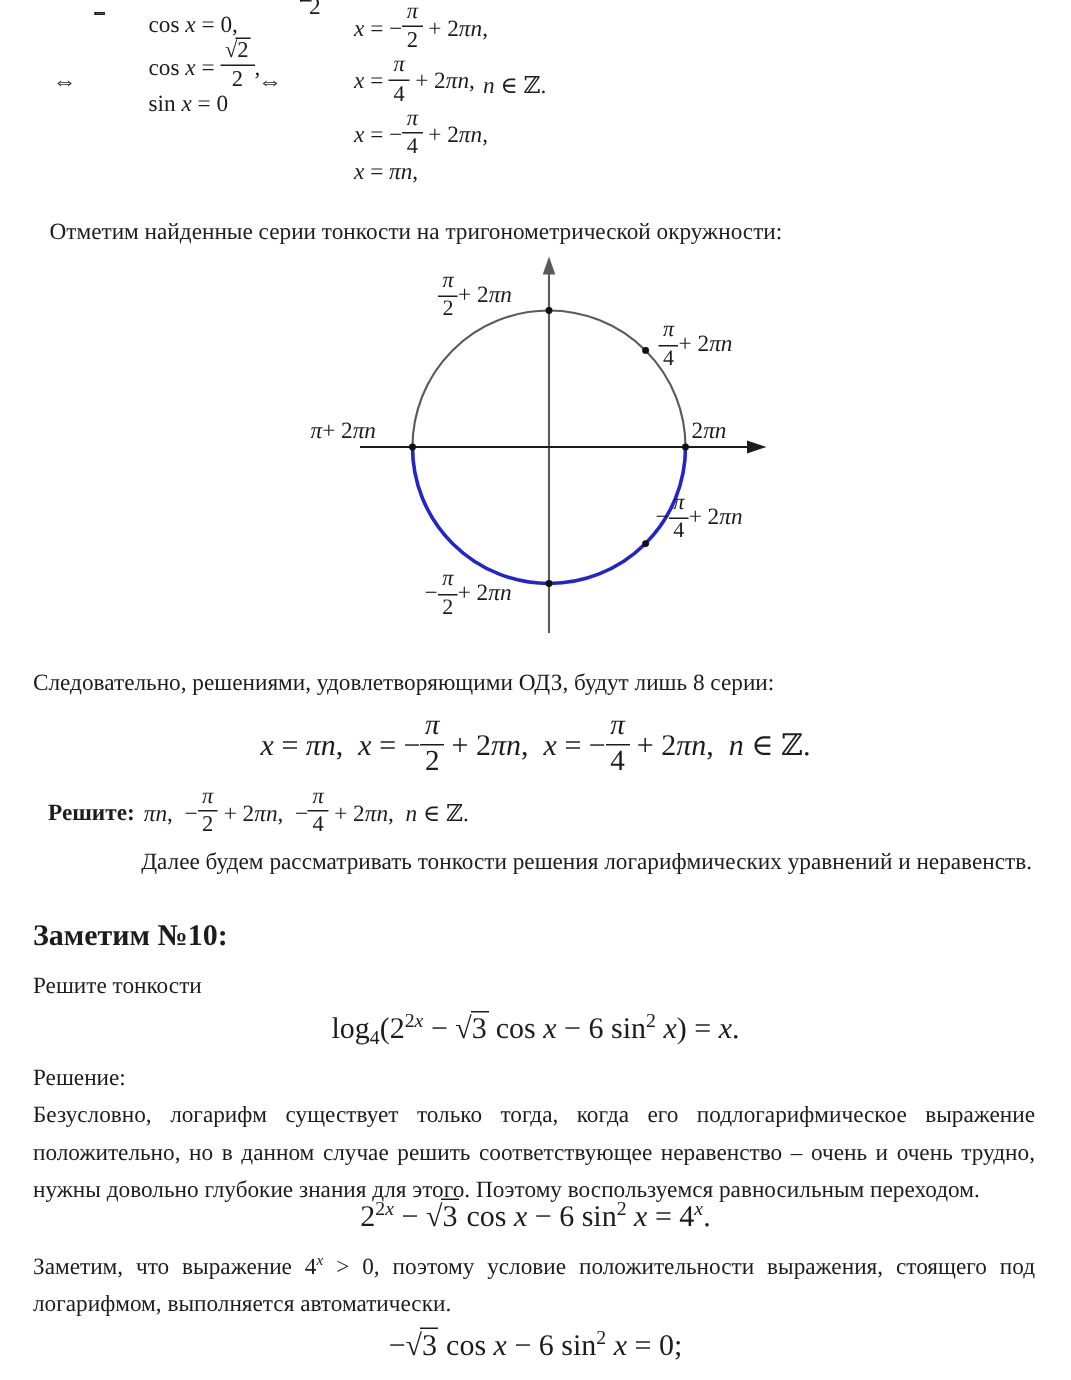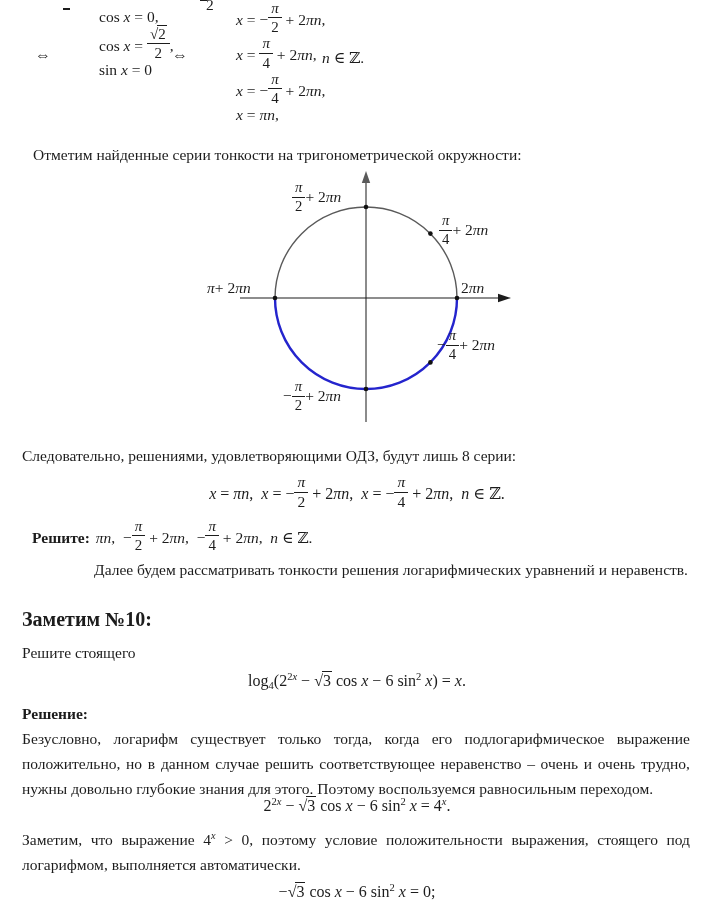--- a/index.html
+++ b/index.html
@@ -36,24 +36,24 @@
   .brk.no-top{border-top:none;}
   .sys .col{display:flex;flex-direction:column;justify-content:space-between;padding-left:8px;}
   .mrow{white-space:nowrap;line-height:1.15;}
 
   
   .mark{margin:6px 26px 0 22px;text-indent:11px;}
   .sled{margin:12px 26px 0 22px;}
   .dalee{margin:4px 26px 0 22px;text-align:right;}
   .task{margin:24px 26px 0 22px;font-size:20px;line-height:26px;font-weight:bold;}
   .reshite{margin:8px 26px 0 22px;}
-  .resh-label{margin:6px 26px 0 22px;font-weight:bold;}
+  .resh-label{margin:6px 26px 0 22px;font-weight:normal;}
   .para1,.zametim{margin:0 24px 0 22px;text-align:justify;}
   .zametim{margin-top:8px;}
-  .disp{text-align:center;font-size:16px;}
+  .disp{text-align:center;font-size:20px;}
   .disp-series{margin-top:6px;line-height:40px;}
   .answer{margin:4px 26px 0 22px;padding-left:10px;white-space:nowrap;}
   .answer-math{margin-left:6px;}
   .disp-log{margin-top:2px;line-height:28px;}
   .disp-eq2{margin-top:-8px;line-height:26px;}
   .disp-eq3{margin-top:2px;line-height:26px;}
 
   
   .diagram{position:relative;height:262px;margin-top:2px;}
   .diagram svg{position:absolute;left:0;top:0;}
@@ -137,21 +137,21 @@
   <div class="disp disp-series"><i>x</i> = <i>πn</i>,&nbsp; <i>x</i> = −<span class="frac"><span class="num"><i>π</i></span><span class="den">2</span></span> + 2<i>πn</i>,&nbsp; <i>x</i> = −<span class="frac"><span class="num"><i>π</i></span><span class="den">4</span></span> + 2<i>πn</i>,&nbsp; <i>n</i> ∈ ℤ.</div>
 
   <div class="answer">
     <b>Решите:</b><span class="answer-math"><i>πn</i>,&nbsp; −<span class="frac"><span class="num"><i>π</i></span><span class="den">2</span></span> + 2<i>πn</i>,&nbsp; −<span class="frac"><span class="num"><i>π</i></span><span class="den">4</span></span> + 2<i>πn</i>,&nbsp; <i>n</i> ∈ ℤ.</span>
   </div>
 
   <p class="dalee">Далее будем рассматривать тонкости решения логарифмических уравнений и неравенств.</p>
 
   <h2 class="task">Заметим №10:</h2>
 
-  <p class="reshite">Решите стоящего</p>
+  <p class="reshite">Решите тонкости</p>
 
   <div class="disp disp-log">log<sub>4</sub>(2<sup>2<i>x</i></sup> − <span class="sqrt"><span class="srad">√</span><span class="sbar">3</span></span> cos <i>x</i> − 6 sin<sup>2</sup> <i>x</i>) = <i>x</i>.</div>
 
   <p class="resh-label">Решение:</p>
 
   <p class="para1">Безусловно, логарифм существует только тогда, когда его подлогарифмическое выражение положительно, но в данном случае решить соответствующее неравенство – очень и очень трудно, нужны довольно глубокие знания для этого. Поэтому воспользуемся равносильным переходом.</p>
 
   <div class="disp disp-eq2">2<sup>2<i>x</i></sup> − <span class="sqrt"><span class="srad">√</span><span class="sbar">3</span></span> cos <i>x</i> − 6 sin<sup>2</sup> <i>x</i> = 4<sup><i>x</i></sup>.</div>
 
   <p class="zametim"><span>Заметим, что выражение </span><span>4<sup><i>x</i></sup> &gt; 0</span><span>, поэтому условие положительности выражения, стоящего под логарифмом, выполняется автоматически.</span></p>

